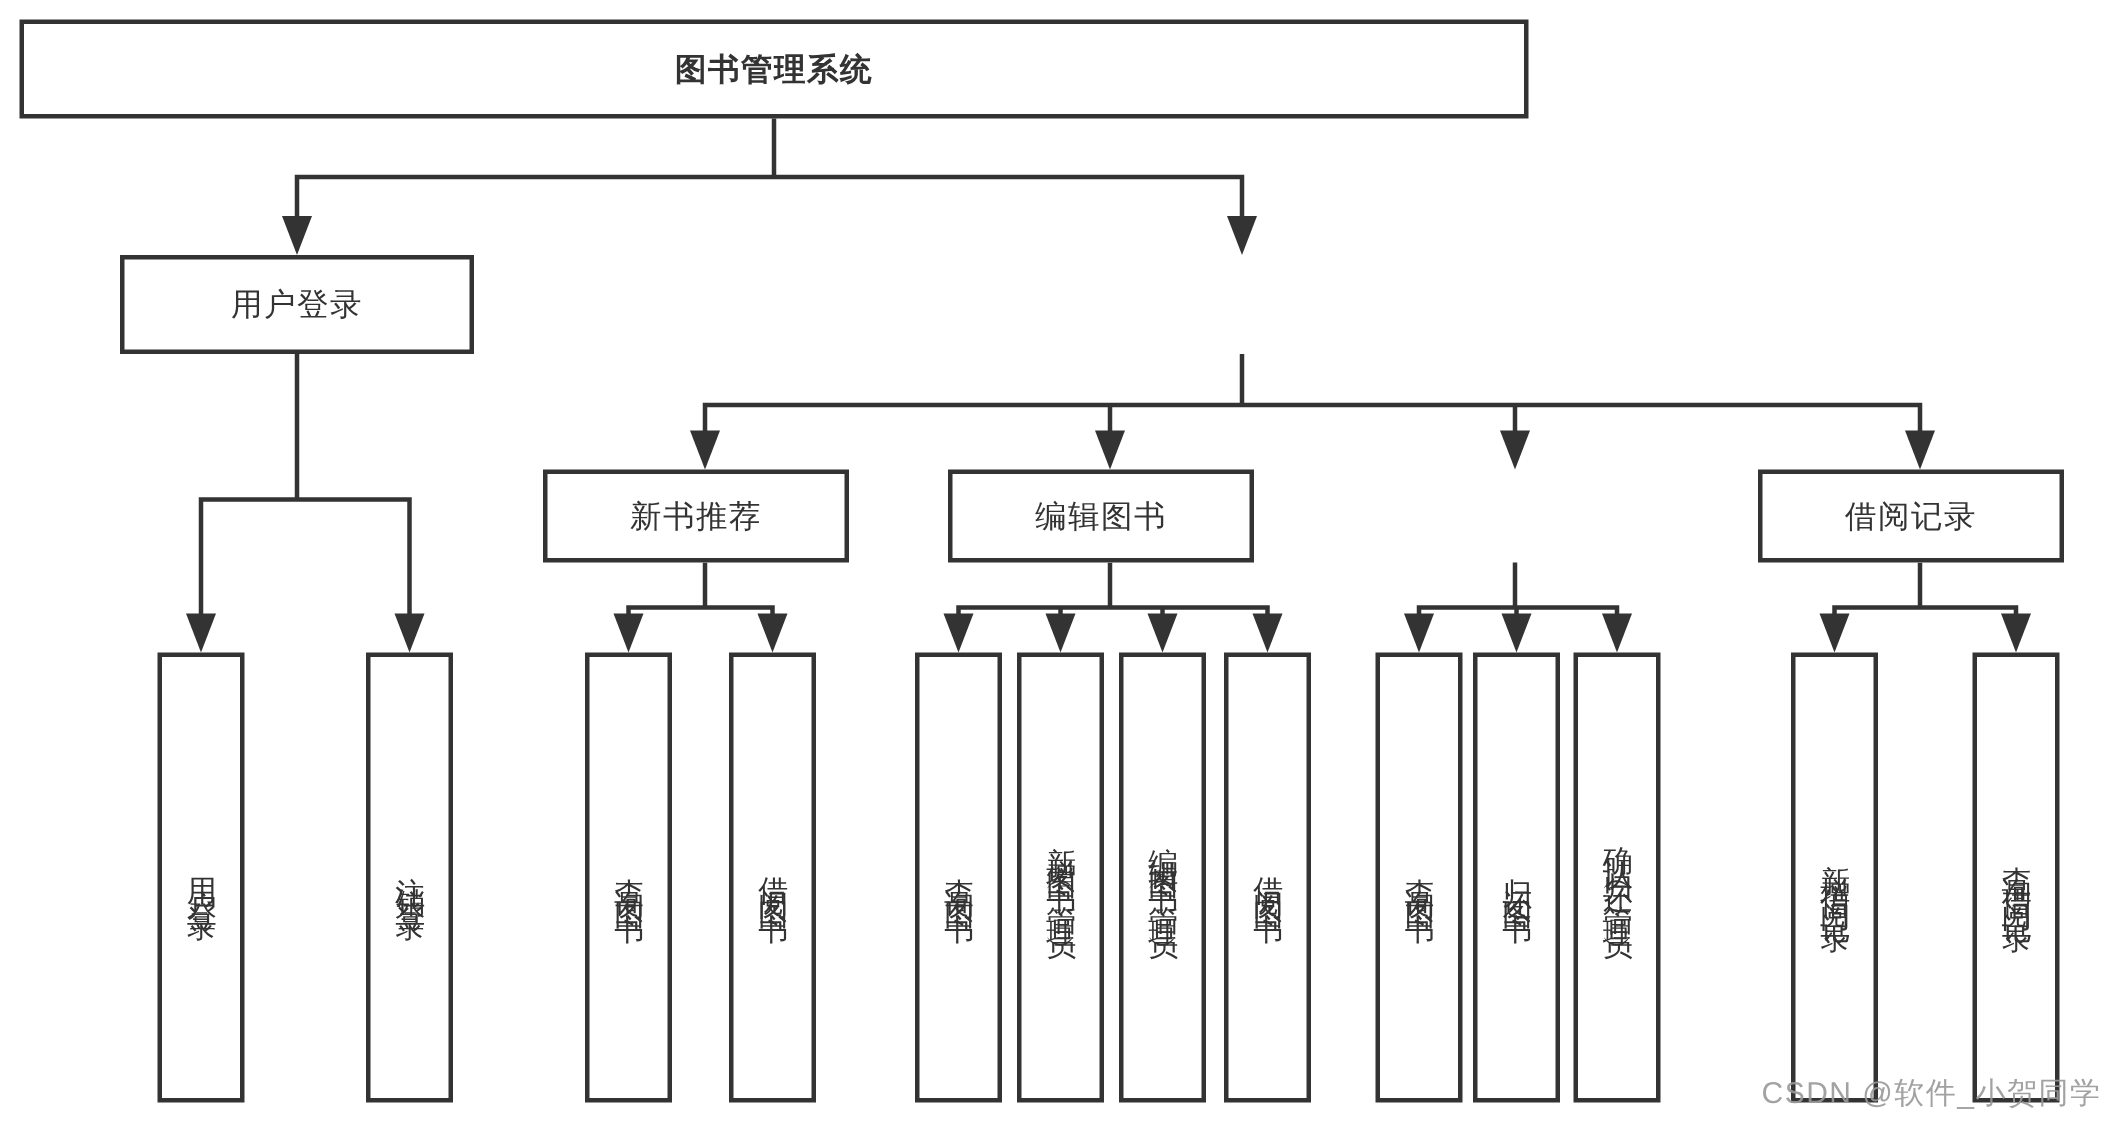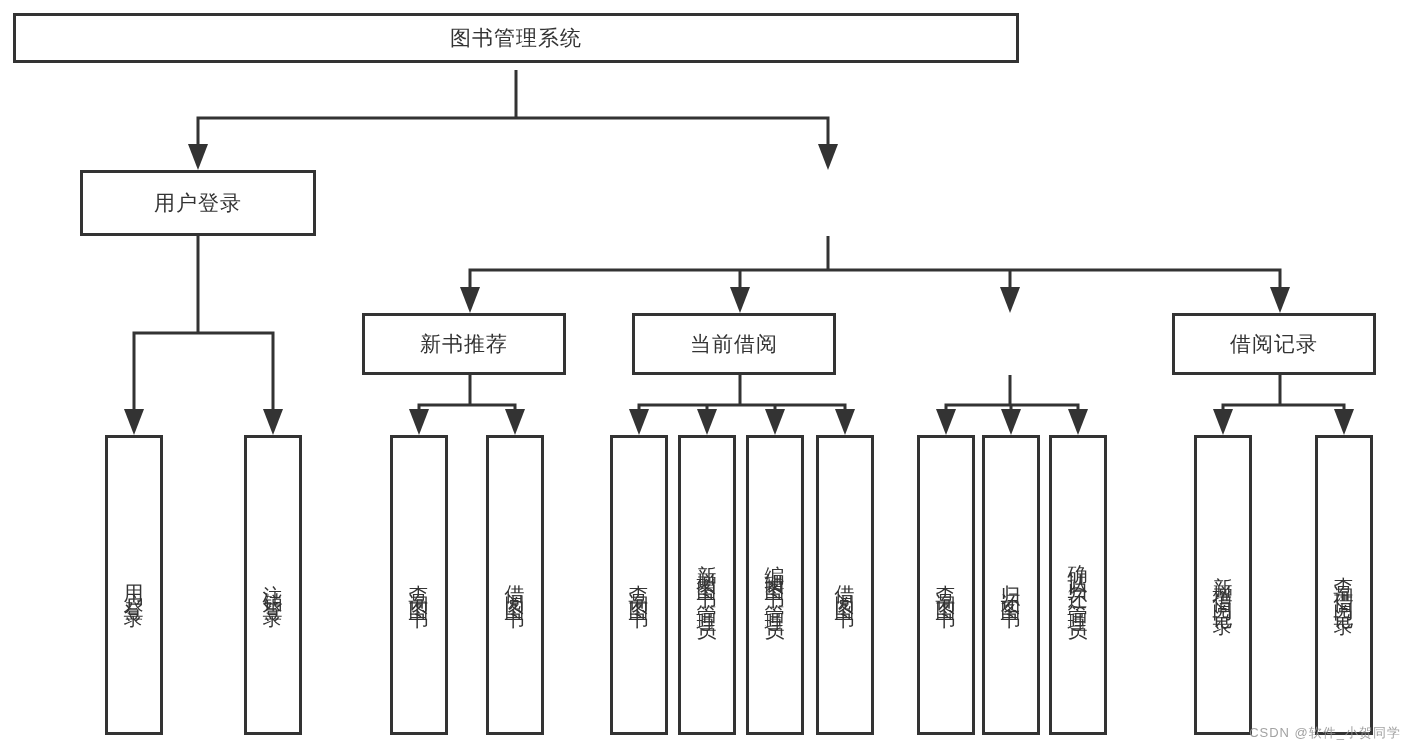--- a/index.html
+++ b/index.html
@@ -5,31 +5,31 @@
   html,body{margin:0;padding:0;background:#ffffff;}
   body{font-family:"Liberation Sans","DejaVu Sans",sans-serif;}
   .stage{position:relative;width:1405px;height:747px;background:#ffffff;overflow:hidden;}
   .connectors{position:absolute;left:0;top:0;width:1405px;height:747px;}
   .box{
     position:absolute;box-sizing:border-box;background:#ffffff;
     border:3px solid #333333;display:flex;align-items:center;justify-content:center;
     color:#333333;
   }
   .hlabel{font-size:21px;letter-spacing:1px;color:#333333;}
-  .root{left:13px;top:13px;width:1006px;height:50px;}
+  .root{left:13px;top:13px;width:1006px;height:66px;font-weight:bold;}
   .lvl2{top:170px;width:236px;height:66px;}
   .lvl3{top:313px;width:204px;height:62px;}
   .leaf{top:435px;width:58px;height:300px;}
   .vtext{
     writing-mode:vertical-rl;text-orientation:mixed;
     font-size:20px;letter-spacing:8px;line-height:1;color:#333333;
   }
   .watermark{
     position:absolute;right:4px;bottom:5px;z-index:10;
-    font-size:13px;color:rgba(152,152,152,0.9);letter-spacing:1px;
+    font-size:20px;color:rgba(152,152,152,0.9);letter-spacing:1px;
     white-space:nowrap;
   }
 </style>
 </head>
 <body>
 
 <div class="stage">
 
   <svg class="connectors" width="1405" height="747" viewBox="0 0 1405 747" xmlns="http://www.w3.org/2000/svg">
     <g stroke="#333333" stroke-width="3" fill="none">
@@ -88,21 +88,21 @@
   </div>
 
   <div class="box lvl2" style="left:80px">
     <span class="hlabel">用户登录</span>
   </div>
 
   <div class="box lvl3" style="left:362px">
     <span class="hlabel">新书推荐</span>
   </div>
   <div class="box lvl3" style="left:632px">
-    <span class="hlabel">当前借阅</span>
+    <span class="hlabel">编辑图书</span>
   </div>
   <div class="box lvl3" style="left:1172px">
     <span class="hlabel">借阅记录</span>
   </div>
 
   <div class="box leaf" style="left:105px">
     <span class="vtext">用户登录</span>
   </div>
   <div class="box leaf" style="left:244px">
     <span class="vtext">注销登录</span>

